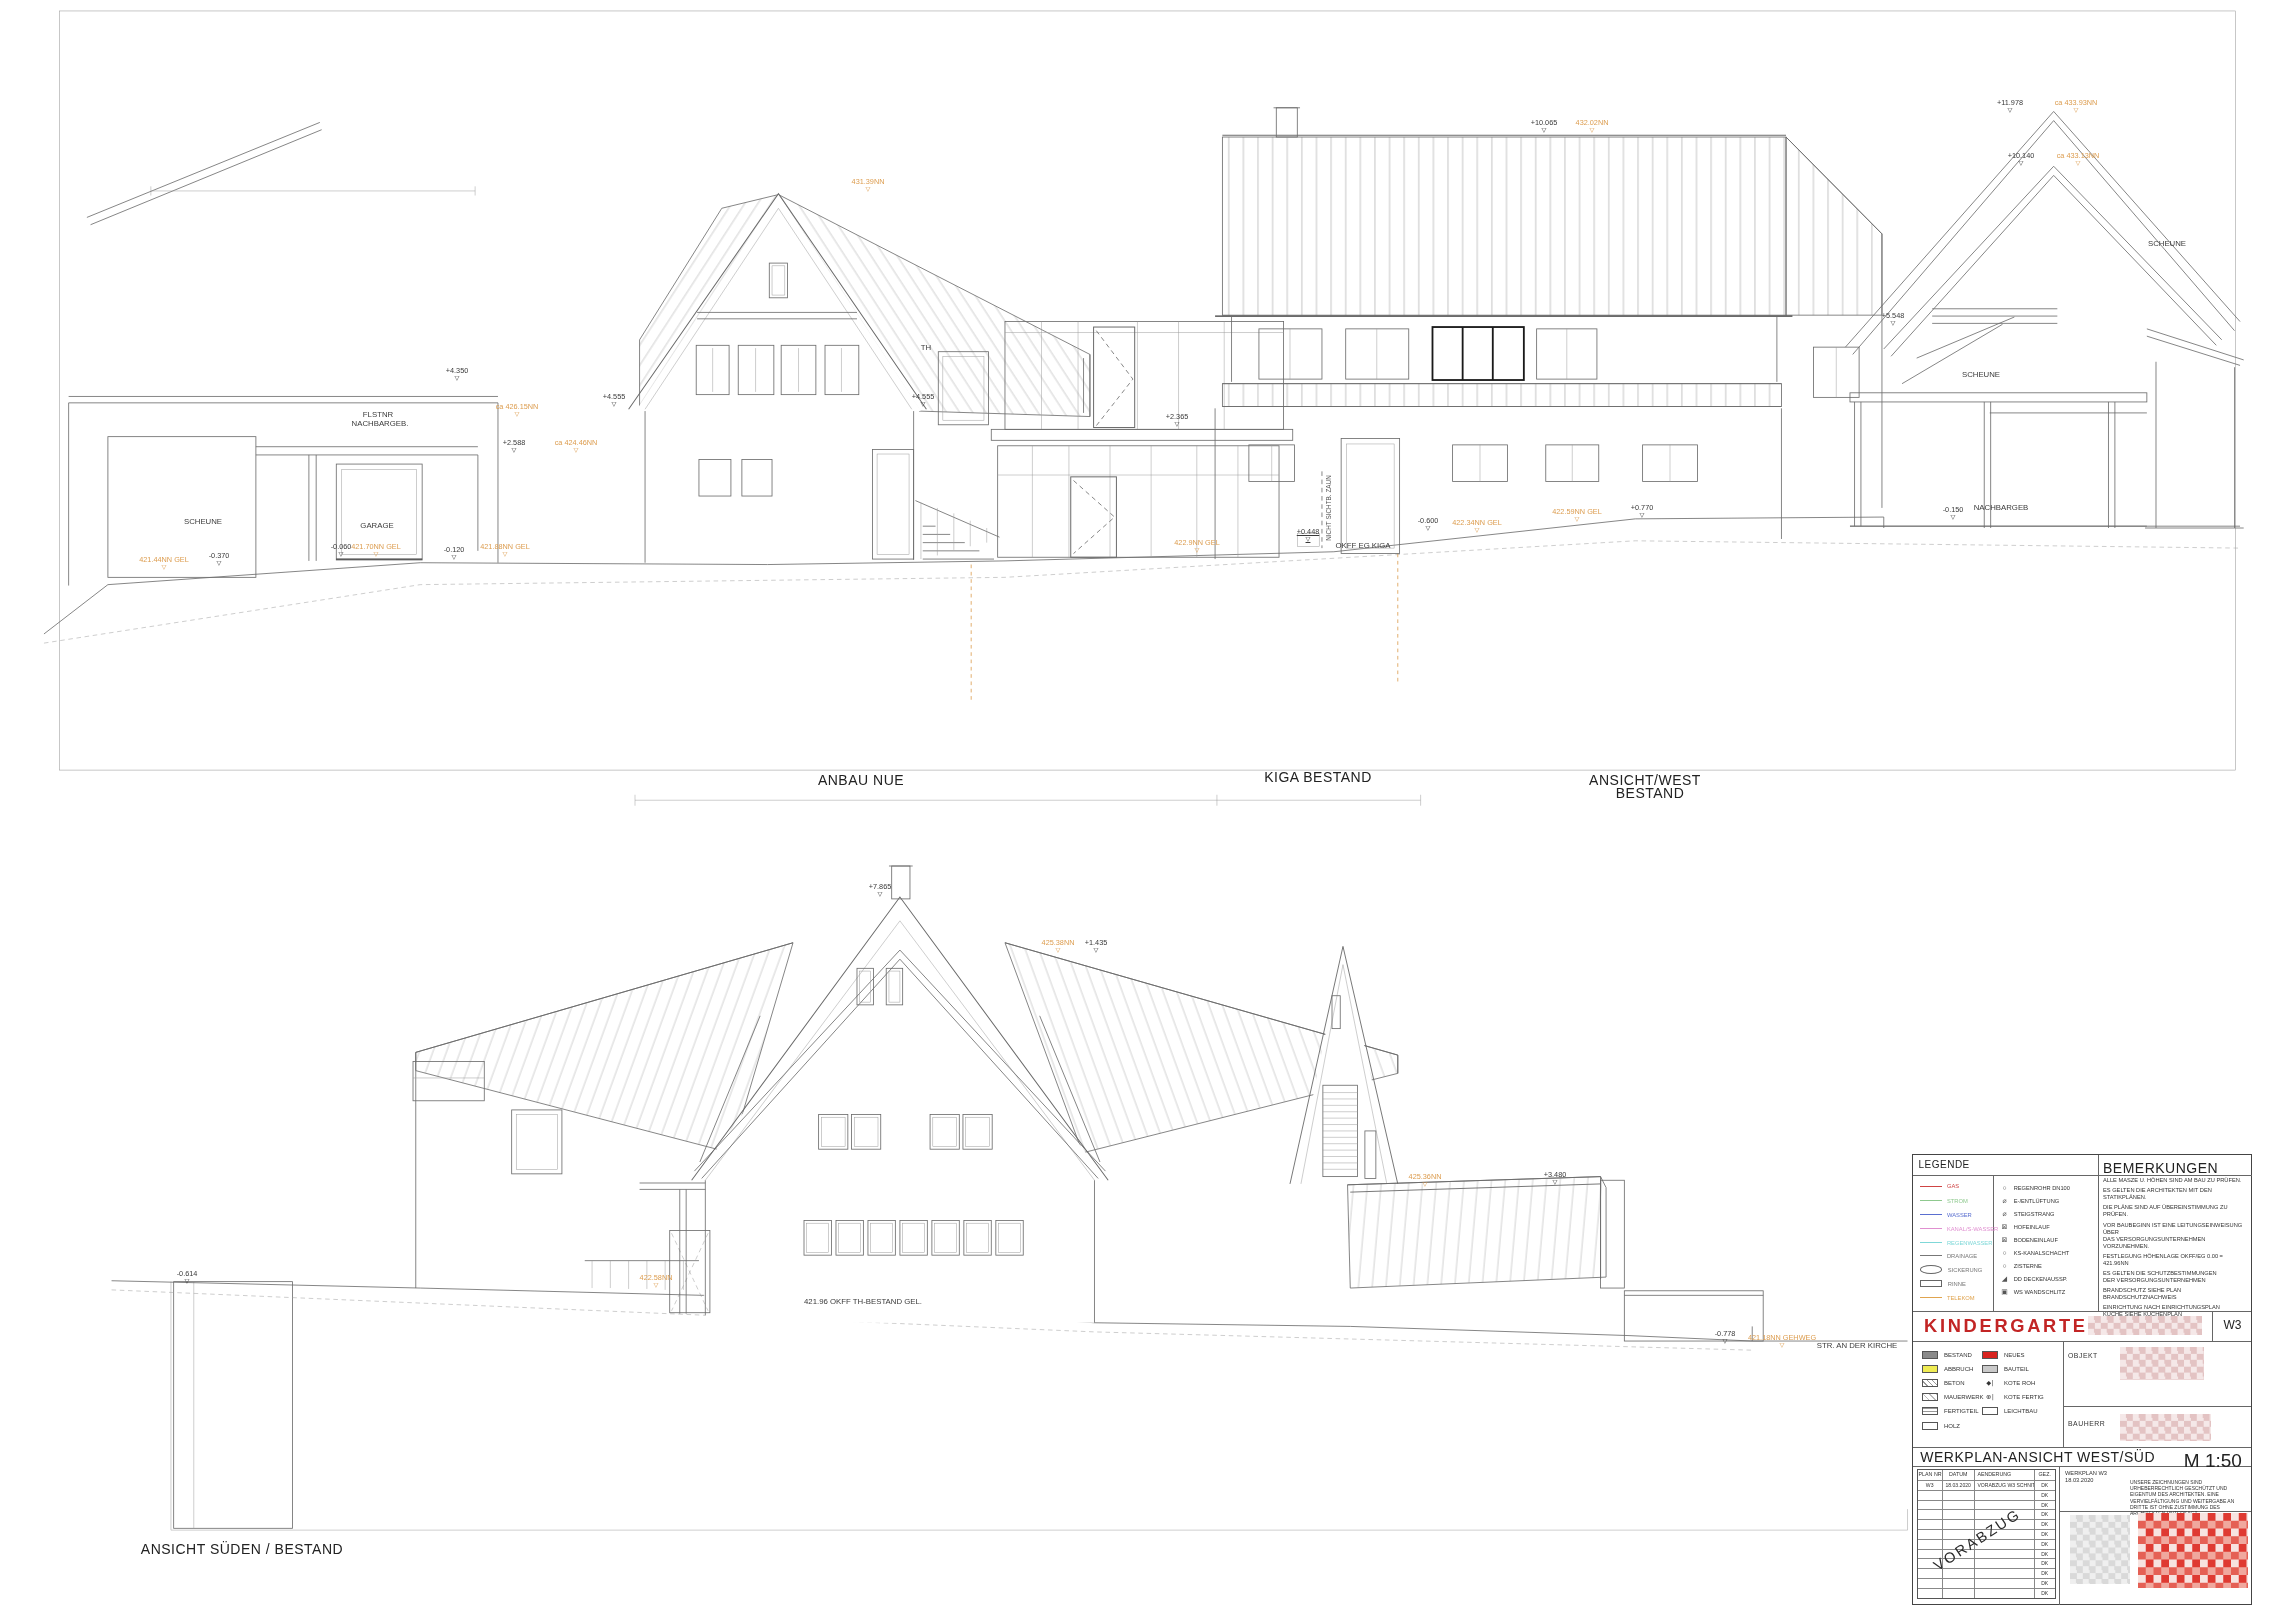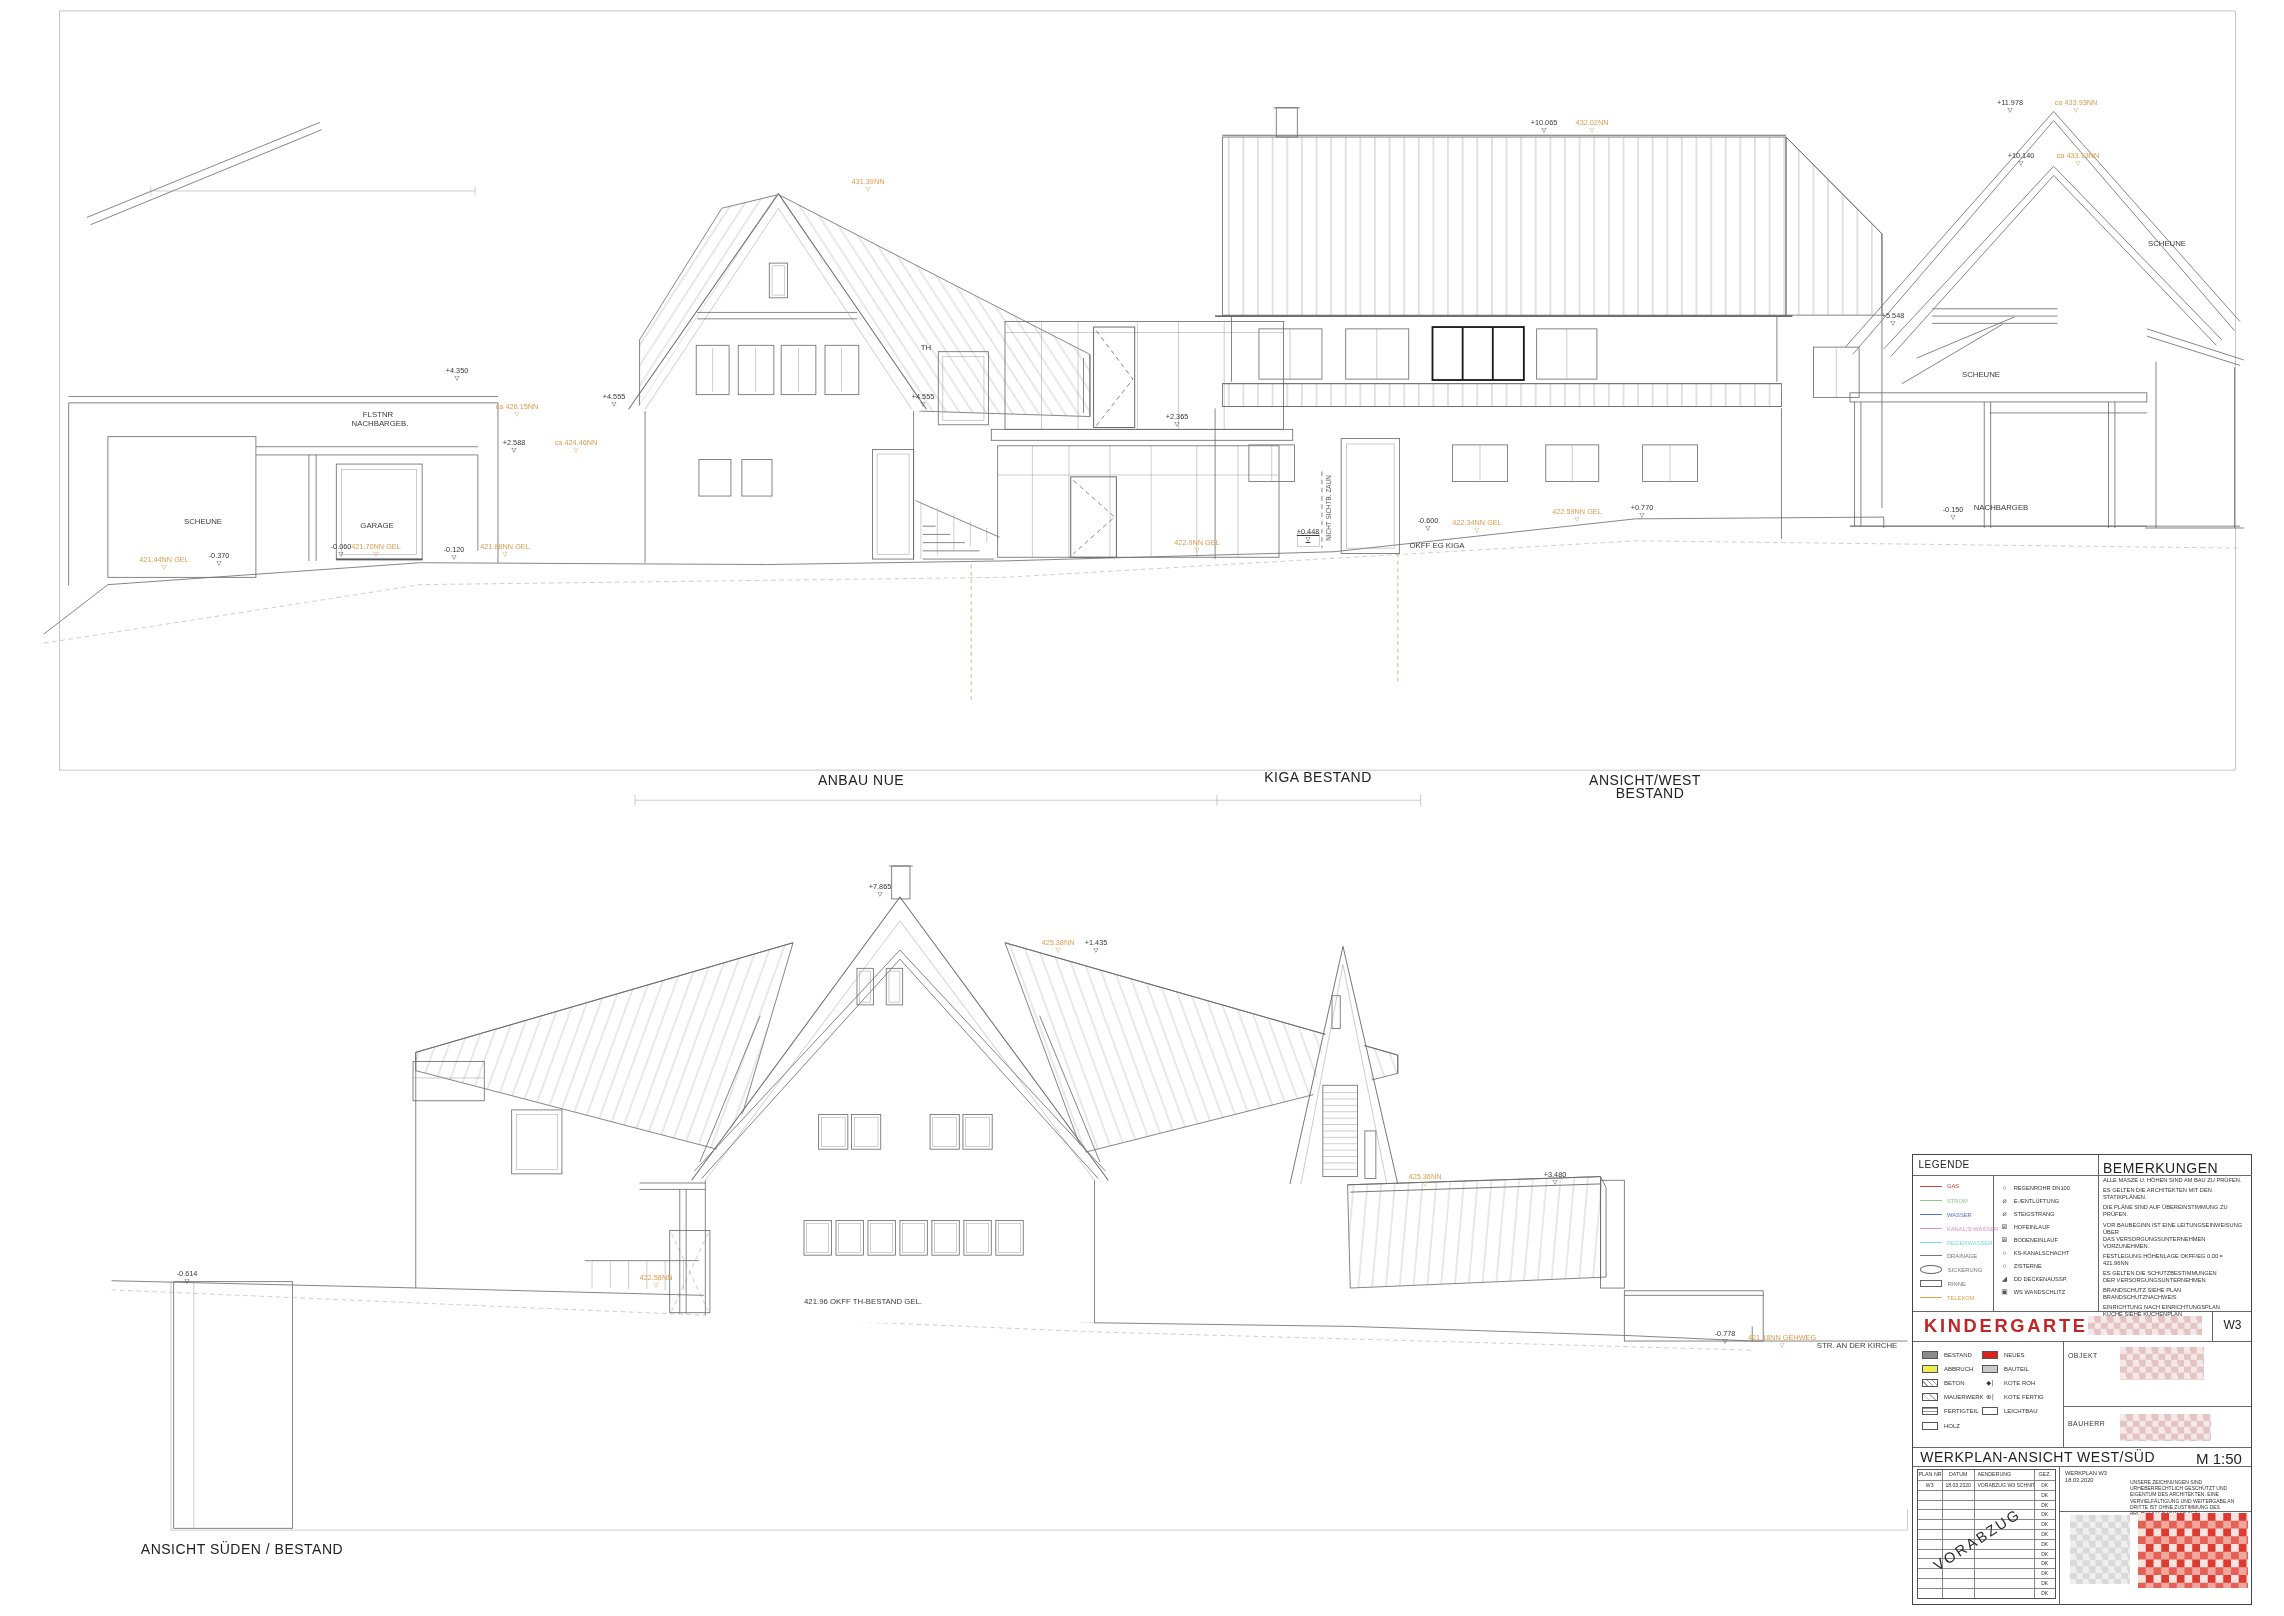--- a/index.html
+++ b/index.html
@@ -51,21 +51,21 @@
   .sw.mauerwerk{background:repeating-linear-gradient(45deg,#fff 0 3.7px,#bbb 3.7px 4.6px);}
   .sw.fertigteil{background:repeating-linear-gradient(0deg,#fff 0 2.3px,#999 2.3px 2.9px),repeating-linear-gradient(90deg,#fff 0 2.3px,#999 2.3px 2.9px);}
   .sw.holz{background:#fff;}
   .sw.neues{background:#d8231f;}
   .sw.bauteil{background:#c9c9c9;}
   .sw.leichtbau{background:#fff;}
   .mat-row .gl{display:inline-block;width:16.4px;margin-right:5.5px;font-size:6.4px;color:#333;text-align:center;}
   .mat-row .lt{font-size:6px;white-space:nowrap;}
   .obj-lab{position:absolute;font-size:6.9px;color:#333;letter-spacing:0.5px;}
   .plan-title{position:absolute;left:7.3px;top:294px;font-size:14px;color:#222;letter-spacing:0.5px;}
-  .scale{position:absolute;right:9.1px;top:295px;font-size:15px;color:#222;}
+  .scale{position:absolute;right:9.1px;top:295px;font-size:19px;color:#222;}
   .rt{position:absolute;left:3.7px;top:314px;width:139px;border:0.9px solid #555;color:#333;box-sizing:border-box;}
   .rt .row{display:flex;border-top:0.9px solid #888;height:8.8px;line-height:8.6px;font-size:5.1px;}
   .rt .row.hd{border-top:none;height:10px;line-height:9.6px;font-size:5.3px;}
   .rt .c{overflow:hidden;white-space:nowrap;padding:0 0.9px;box-sizing:border-box;}
   .rt .c1{width:25px;border-right:0.9px solid #888;text-align:center;}
   .rt .c2{width:32px;border-right:0.9px solid #888;text-align:center;}
   .rt .c3{flex:1;border-right:0.9px solid #888;padding-left:2.7px;}
   .rt .c4{width:20px;text-align:center;}
   .wpinfo{position:absolute;left:152px;top:315px;font-size:5.7px;line-height:7.3px;white-space:pre-line;color:#333;}
   .disclaimer{position:absolute;left:217px;top:324px;width:119px;font-size:5px;line-height:6.2px;color:#333;}
@@ -306,21 +306,21 @@
       <div class="mk or" style="left: 1425px; top: 1173px;"><span>425.36NN</span><span class="tri">▽</span></div>
       <div class="mk" style="left: 1555px; top: 1171px;"><span>+3.480</span><span class="tri">▽</span></div>
       <div class="mk" style="left: 1725px; top: 1330px;"><span>-0.778</span><span class="tri">▽</span></div>
       <div class="mk or" style="left: 1782px; top: 1334px;"><span>421.18NN GEHWEG</span><span class="tri">▽</span></div>
       <div class="lbl" style="left: 203px; top: 517px;">SCHEUNE</div>
       <div class="lbl" style="left: 377px; top: 521px;">GARAGE</div>
       <div class="lbl" style="left: 378px; top: 410px;">FLSTNR</div>
       <div class="lbl" style="left: 380px; top: 419px;">NACHBARGEB.</div>
       <div class="lbl" style="left: 926px; top: 343px;">TH</div>
       <div class="lbl v" style="left: 1328px; top: 508px;">NICHT SICHTB. ZAUN</div>
-      <div class="lbl" style="left: 1437px; top: 541px;">OKFF EG KIGA</div>
+      <div class="lbl" style="left: 1363px; top: 541px;">OKFF EG KIGA</div>
       <div class="lbl" style="left: 1981px; top: 370px;">SCHEUNE</div>
       <div class="lbl" style="left: 2001px; top: 503px;">NACHBARGEB</div>
       <div class="lbl" style="left: 2167px; top: 239px;">SCHEUNE</div>
       <div class="lbl big" style="left: 861px; top: 772px;">ANBAU NUE</div>
       <div class="lbl big" style="left: 1318px; top: 769px;">KIGA BESTAND</div>
       <div class="lbl big" style="left: 1645px; top: 772px;">ANSICHT/WEST</div>
       <div class="lbl big" style="left: 1650px; top: 785px;">BESTAND</div>
       <div class="lbl" style="left: 863px; top: 1297px;">421.96 OKFF TH-BESTAND GEL.</div>
       <div class="lbl" style="left: 1857px; top: 1341px;">STR. AN DER KIRCHE</div>
       <div class="lbl big" style="left: 242px; top: 1541px;">ANSICHT SÜDEN / BESTAND</div>

